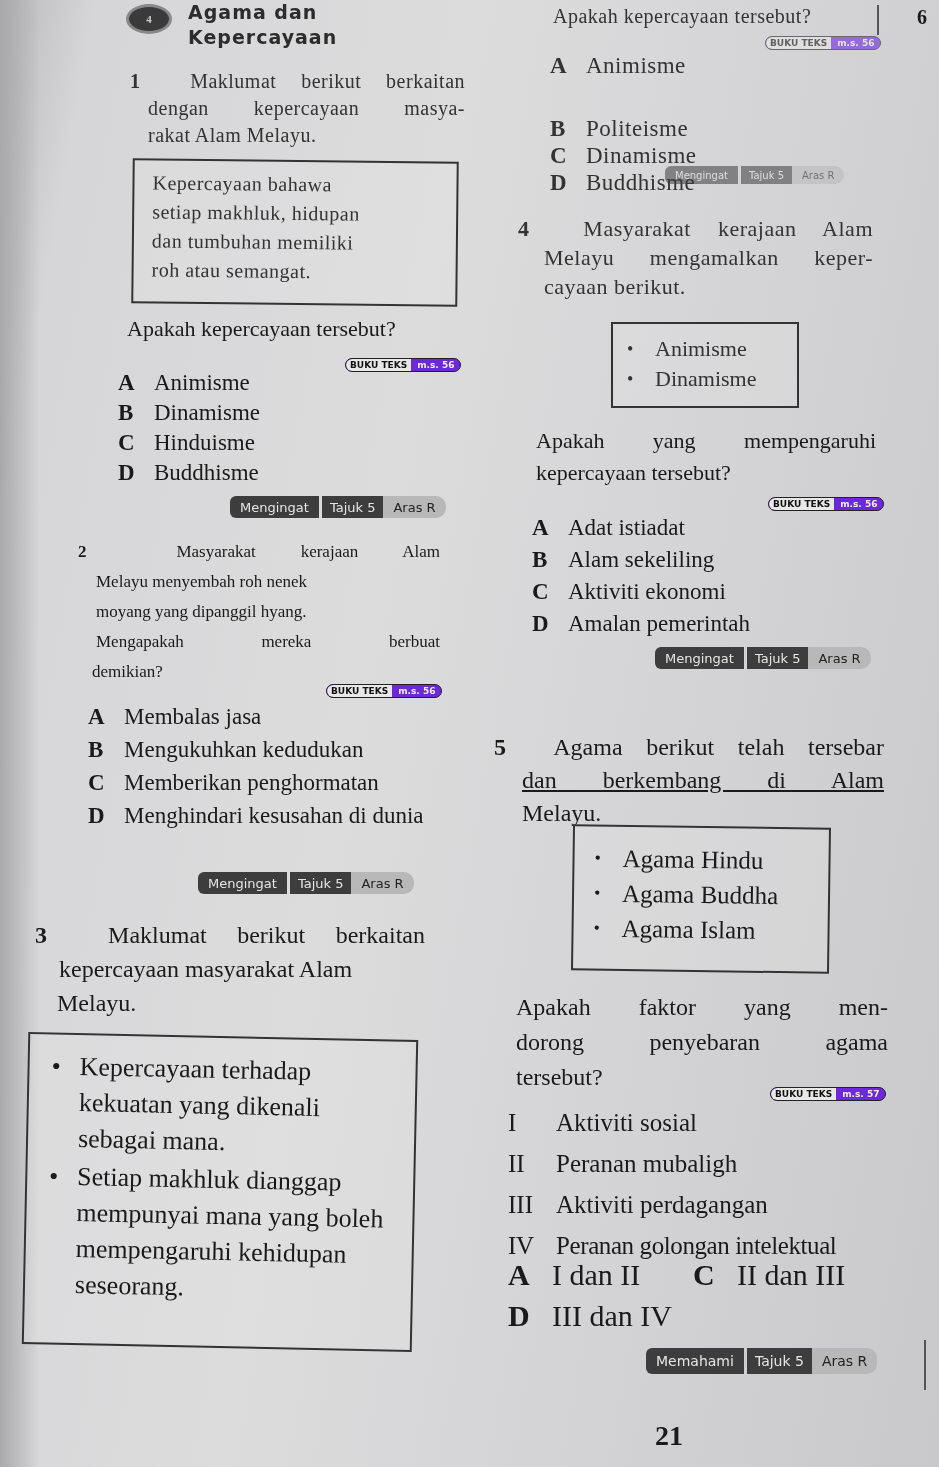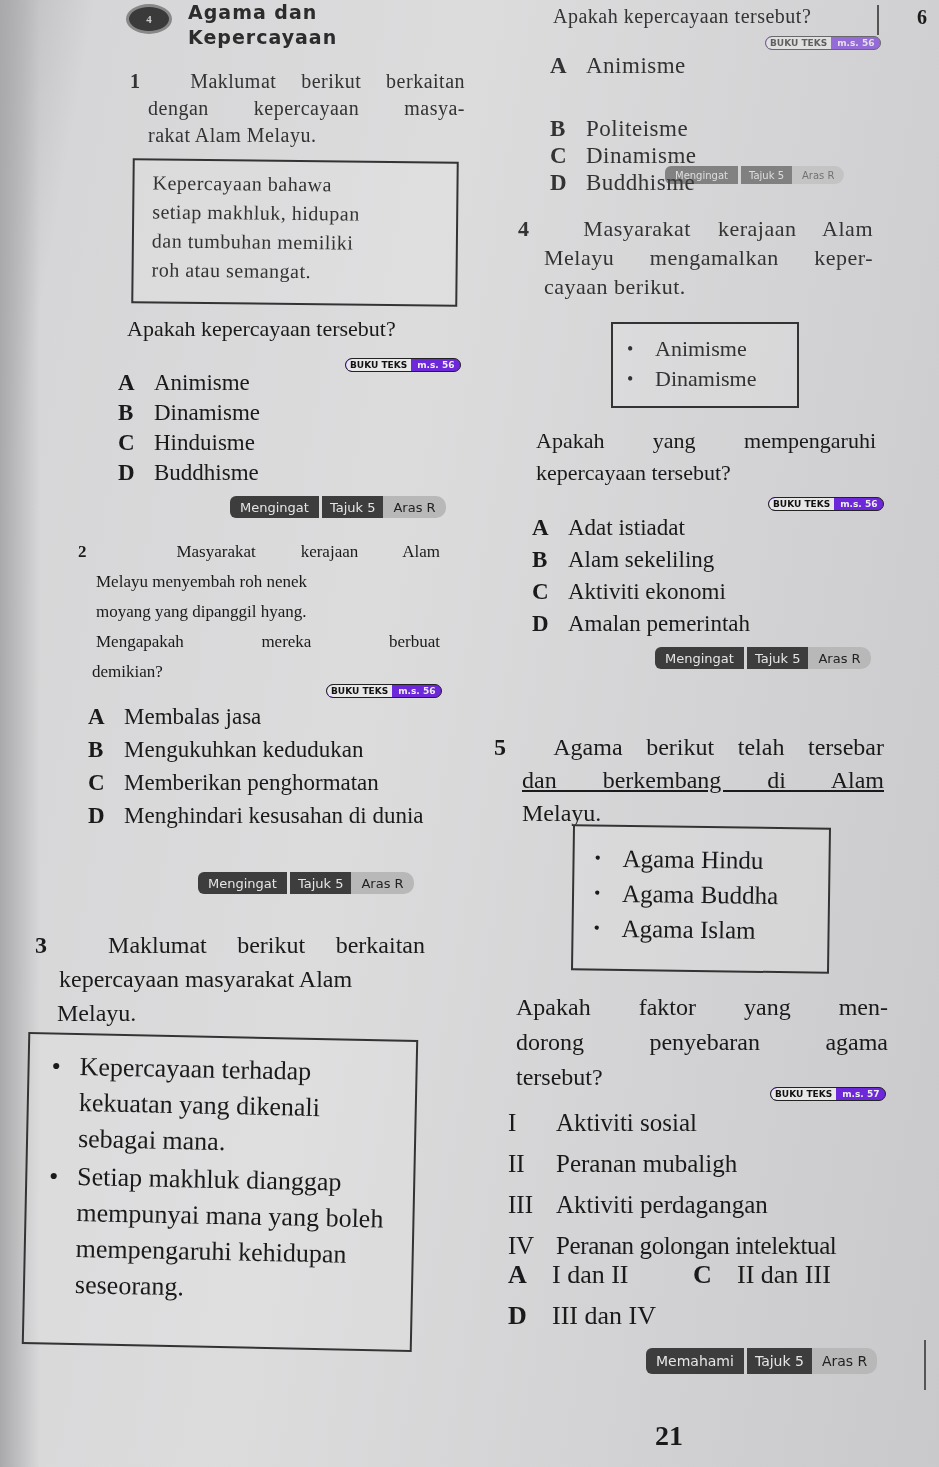--- a/index.html
+++ b/index.html
@@ -126,21 +126,21 @@
       <span style="width:300px;">Menghindari kesusahan di dunia</span>
     </div>
 </div>
 <div class="abs tag" style="left:198px; top:872px;">
   <span class="t1">Mengingat</span>
   <span class="t2">Tajuk 5</span>
   <span class="t3">Aras R</span>
 </div>
 
 <div class="abs qtext" style="left:35px; top:918px; width:390px; font-size:24px; line-height:34px;">
-  <div style="text-align-last:justify;margin-top:10px;"><span class="qnum">3</span>&nbsp;&nbsp;<span>Maklumat berikut berkaitan</span></div>
+  <div style="text-align-last:justify;"><span class="qnum">3</span>&nbsp;&nbsp;<span>Maklumat berikut berkaitan</span></div>
   <div style="padding-left:24px;">kepercayaan masyarakat Alam</div>
   <div style="padding-left:22px;">Melayu.</div>
 </div>
 <div class="abs box" style="left:25px; top:1036px; width:390px; height:312px; padding:14px 18px 10px 50px; transform:rotate(1.2deg);">
   <div style="position:relative; font-size:26px; line-height:36px;">
     <span style="position:absolute; left:-28px; top:0;">•</span>
     <span>Kepercayaan terhadap kekuatan yang dikenali sebagai mana.</span>
   </div>
   <div style="position:relative; font-size:26px; line-height:36px; margin-top:2px;">
     <span style="position:absolute; left:-28px; top:0;">•</span>
@@ -210,21 +210,21 @@
 <div class="abs bukuteks" style="left:770px; top:1087px;">
   <span class="b1">BUKU TEKS</span>
   <span class="b2">m.s. 57</span>
 </div>
 <div class="abs" style="left:508px; top:1102px; font-size:25px; line-height:41px;">
   <div style="white-space:nowrap;"><span style="display:inline-block; width:48px;">I</span><span>Aktiviti sosial</span></div>
   <div style="white-space:nowrap;"><span style="display:inline-block; width:48px;">II</span><span>Peranan mubaligh</span></div>
   <div style="white-space:nowrap;"><span style="display:inline-block; width:48px;">III</span><span>Aktiviti perdagangan</span></div>
   <div style="white-space:nowrap; letter-spacing:-0.4px;"><span style="display:inline-block; width:48px;">IV</span><span>Peranan golongan intelektual</span></div>
 </div>
-<div class="abs" style="left:508px; top:1254px; font-size:26px; line-height:41px;">
+<div class="abs" style="left:508px; top:1254px; font-size:30px; line-height:41px;">
   <div style="display:flex; white-space:nowrap;">
     <div style="width:185px;"><span style="font-weight:bold; display:inline-block; width:44px;">A</span><span>I dan II</span></div>
     <div><span style="font-weight:bold; display:inline-block; width:44px;">C</span><span>II dan III</span></div>
   </div>
   <div style="display:flex; white-space:nowrap;">
     <div><span style="font-weight:bold; display:inline-block; width:44px;">D</span><span>III dan IV</span></div>
   </div>
 </div>
 <div class="abs tag" style="left:646px; top:1348px; height:26px; font-size:14px;">
   <span class="t1">Memahami</span>

